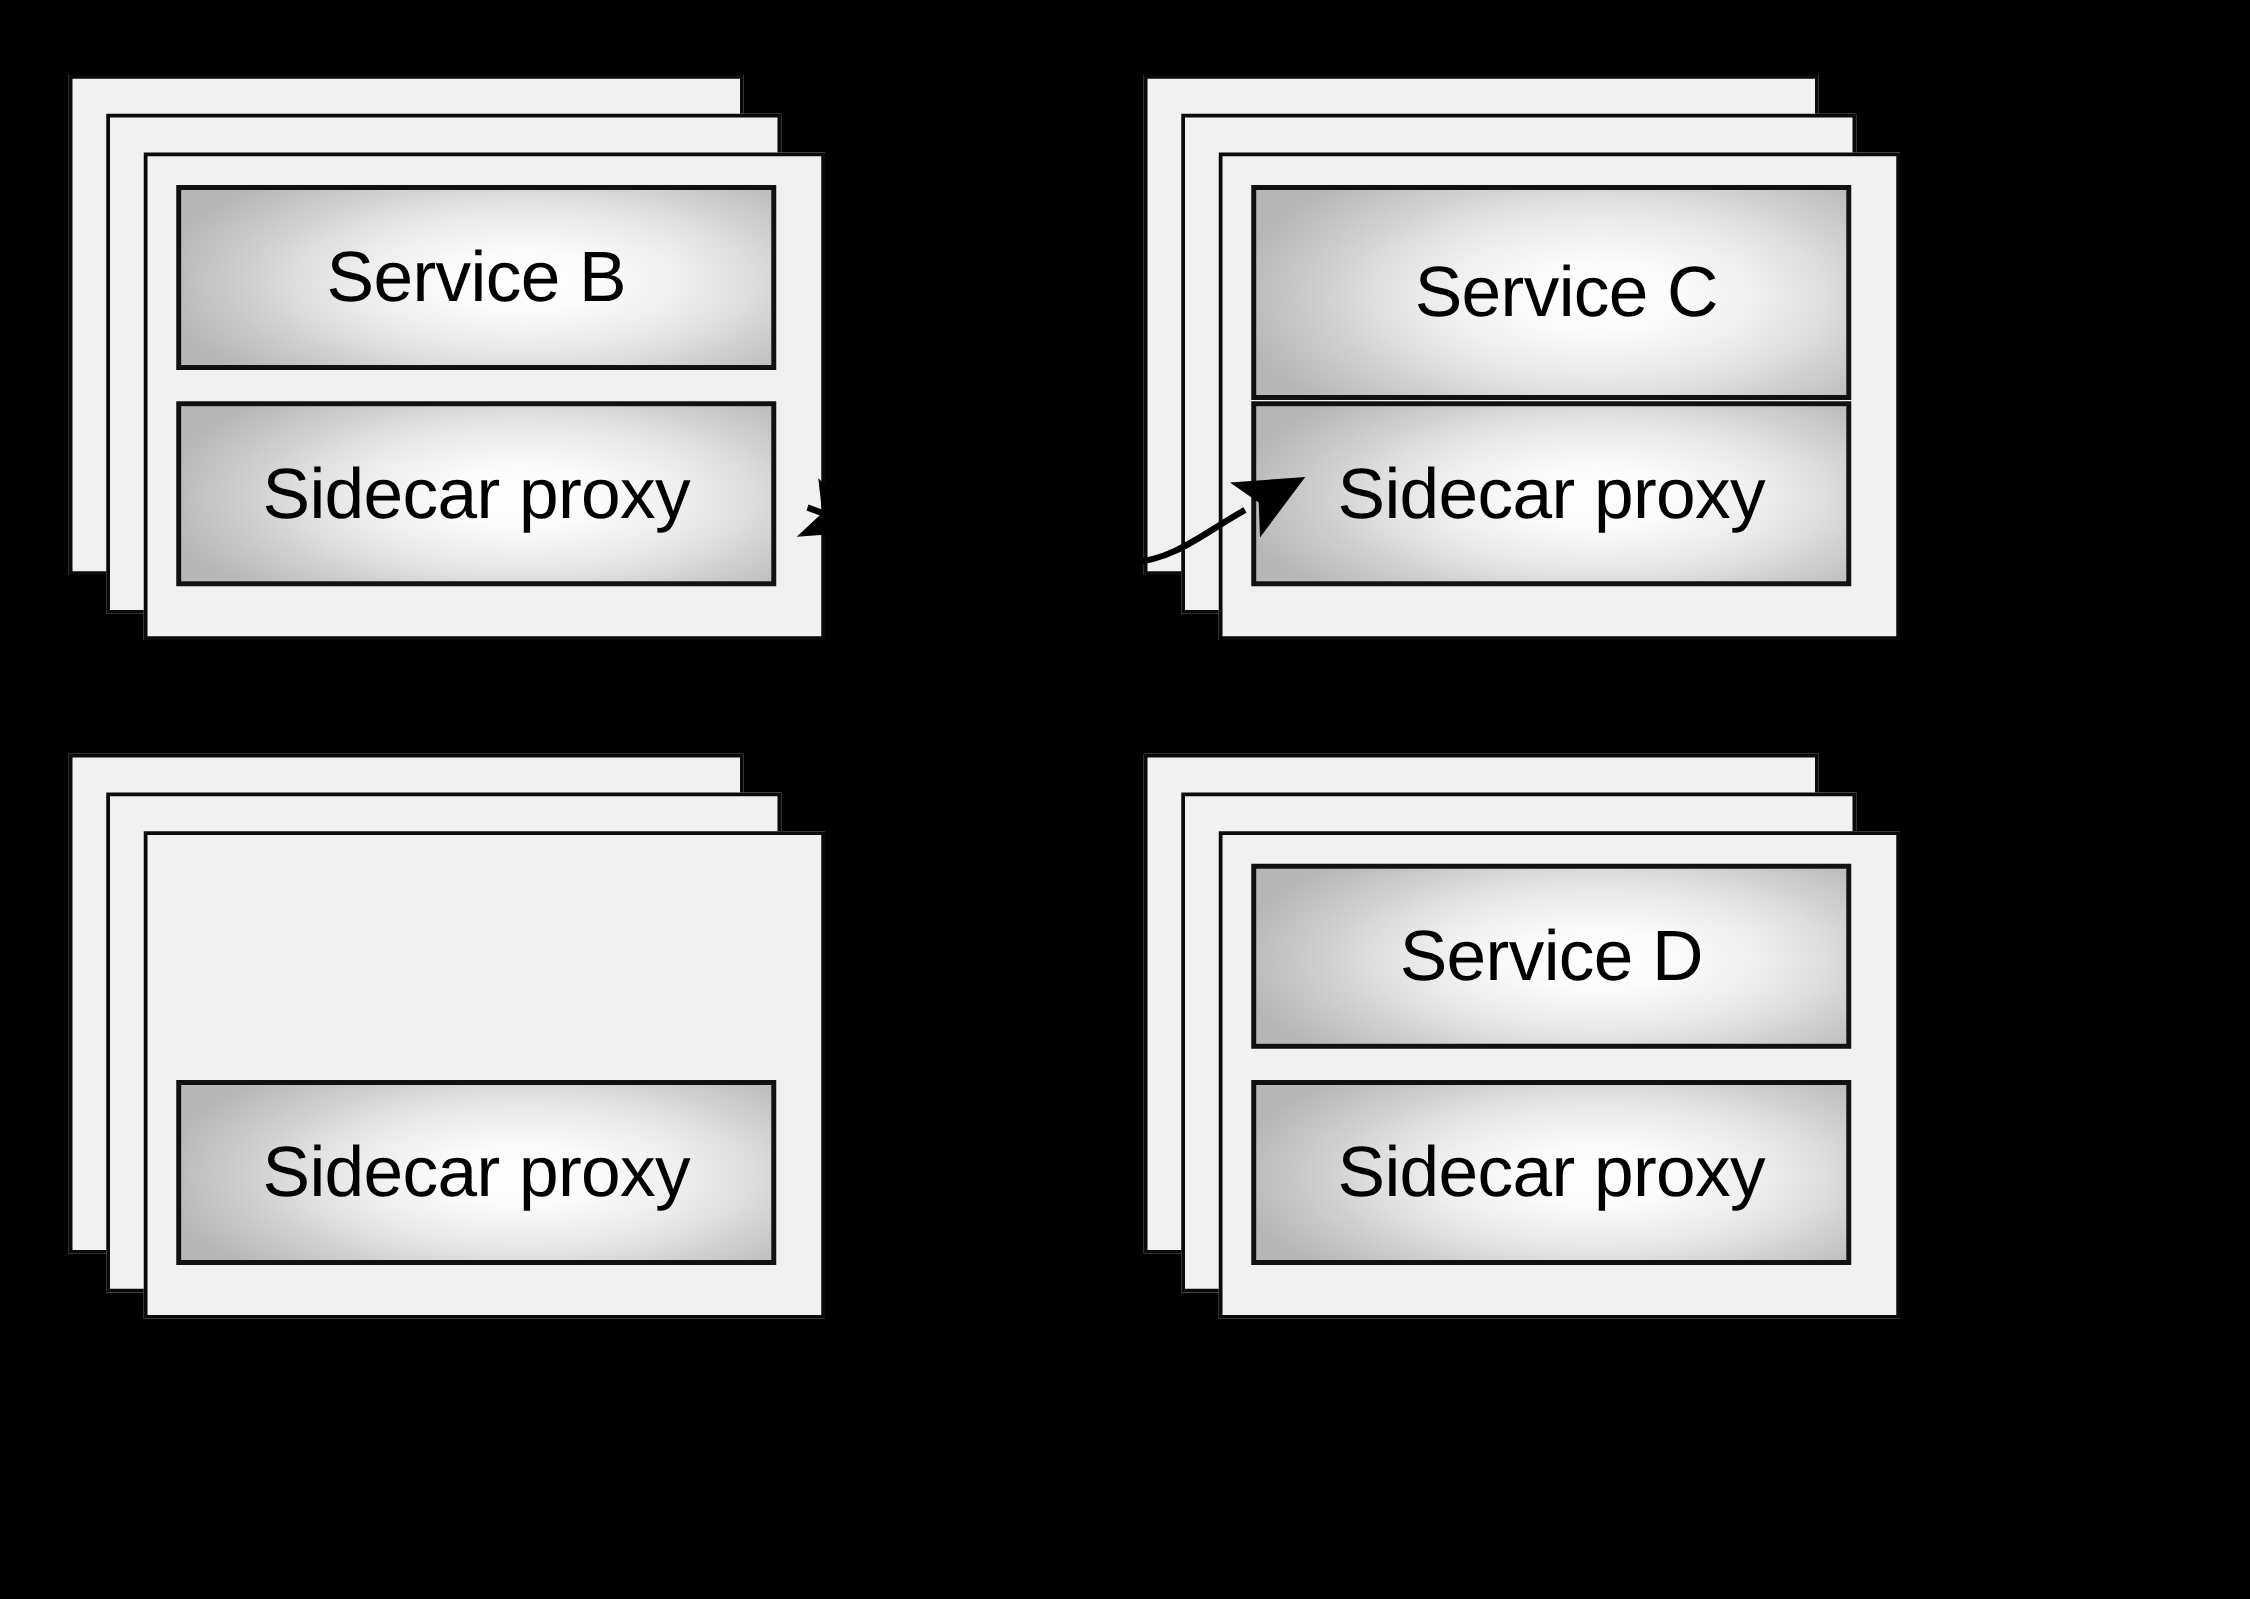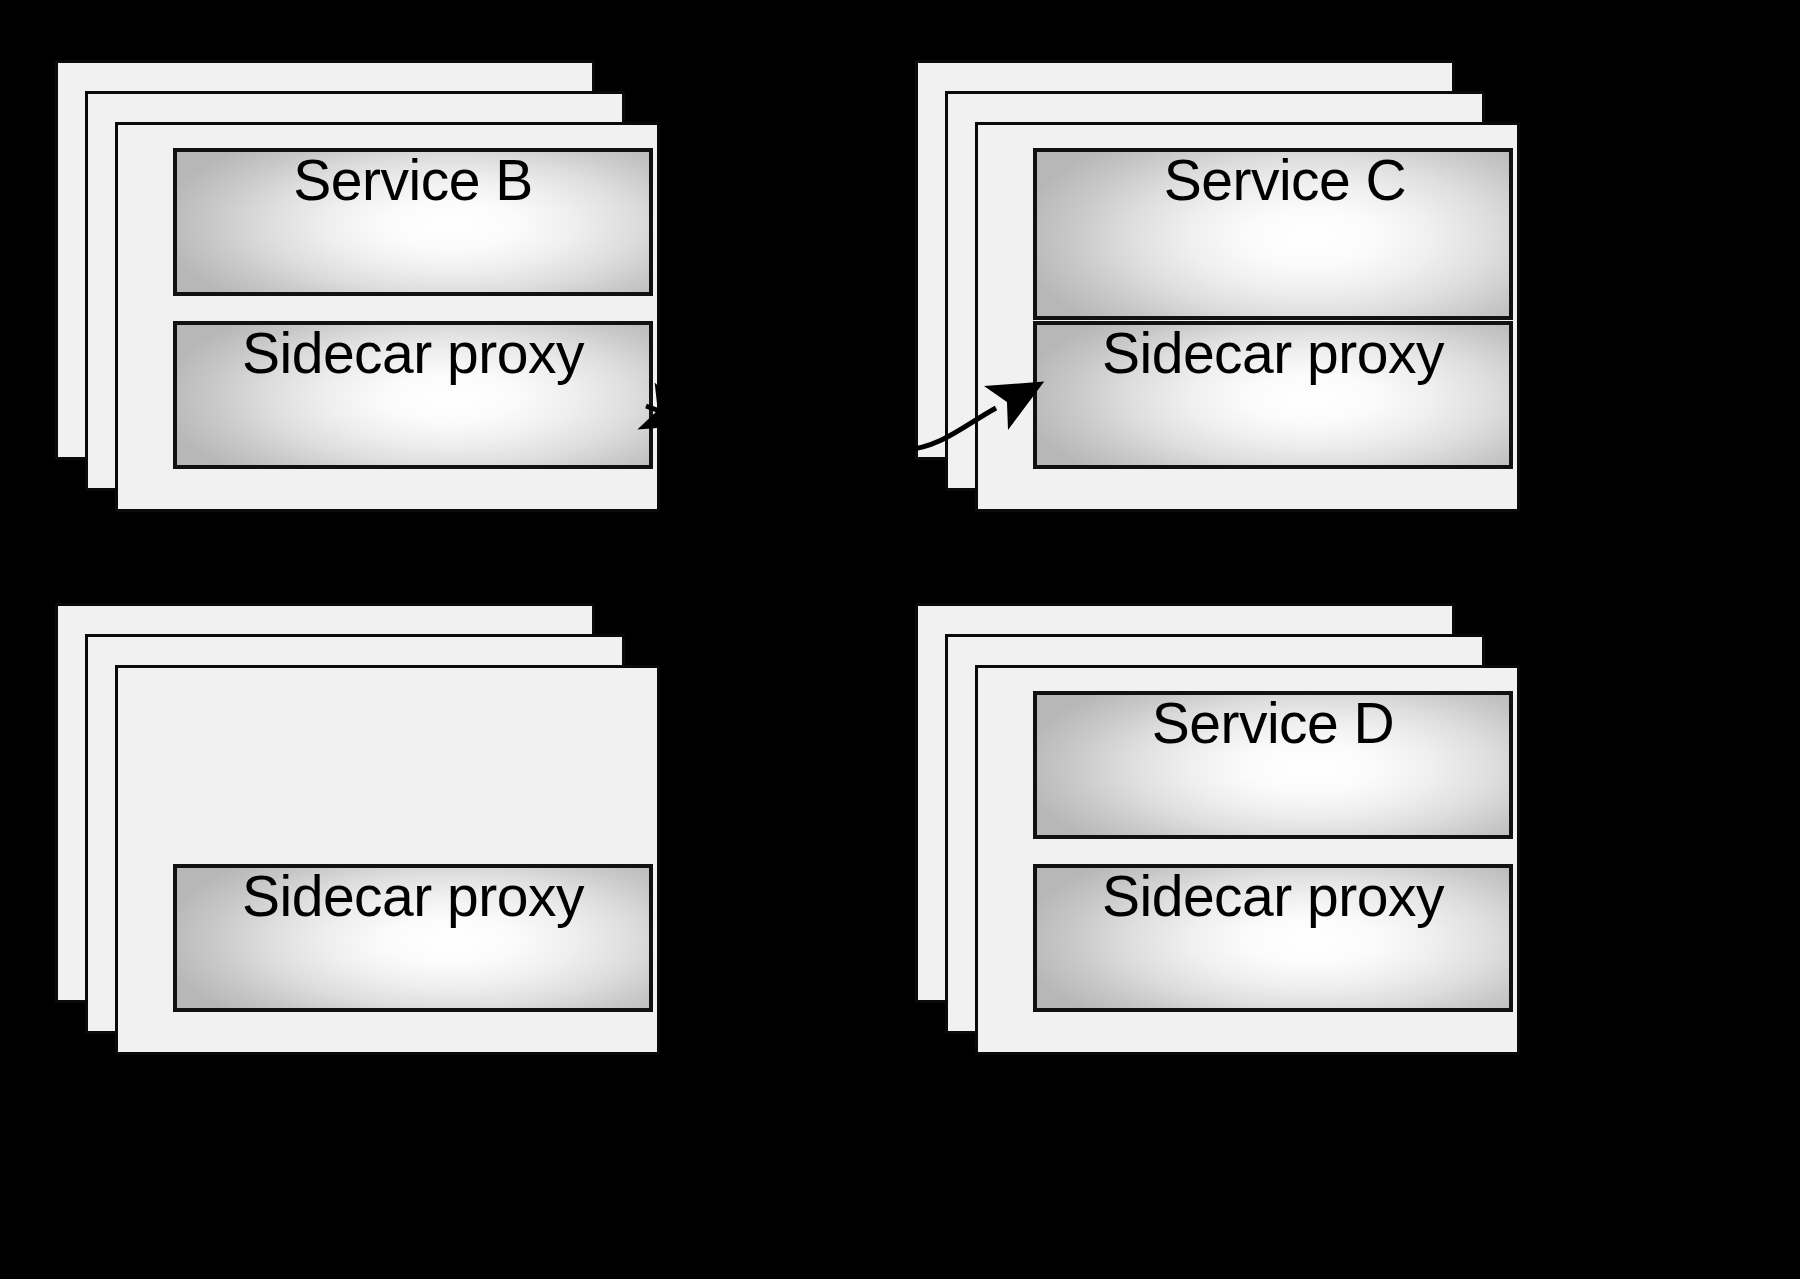--- a/index.html
+++ b/index.html
@@ -40,31 +40,30 @@
   }
   .pod-mid  { z-index: 3; }
   .pod-back { z-index: 2; }
 
   
   .container-box {
     position: absolute;
     box-sizing: border-box;
     border: 4px solid #111111;
     display: flex;
-    align-items: flex-start;
+    align-items: center;
     justify-content: center;
     background:
       radial-gradient(ellipse 62% 78% at 58% 52%,
         #ffffff 0%,
         #fbfbfb 22%,
         #efefef 42%,
         #dedede 62%,
         #c8c8c8 82%,
         #b7b7b7 100%);
-    margin-left: 32px;
   }
 
   .box-label {
     font-family: "Liberation Sans", sans-serif;
     font-size: 57px;
     font-weight: 400;
     color: #000000;
     letter-spacing: -0.5px;
     white-space: nowrap;
     line-height: 1;

